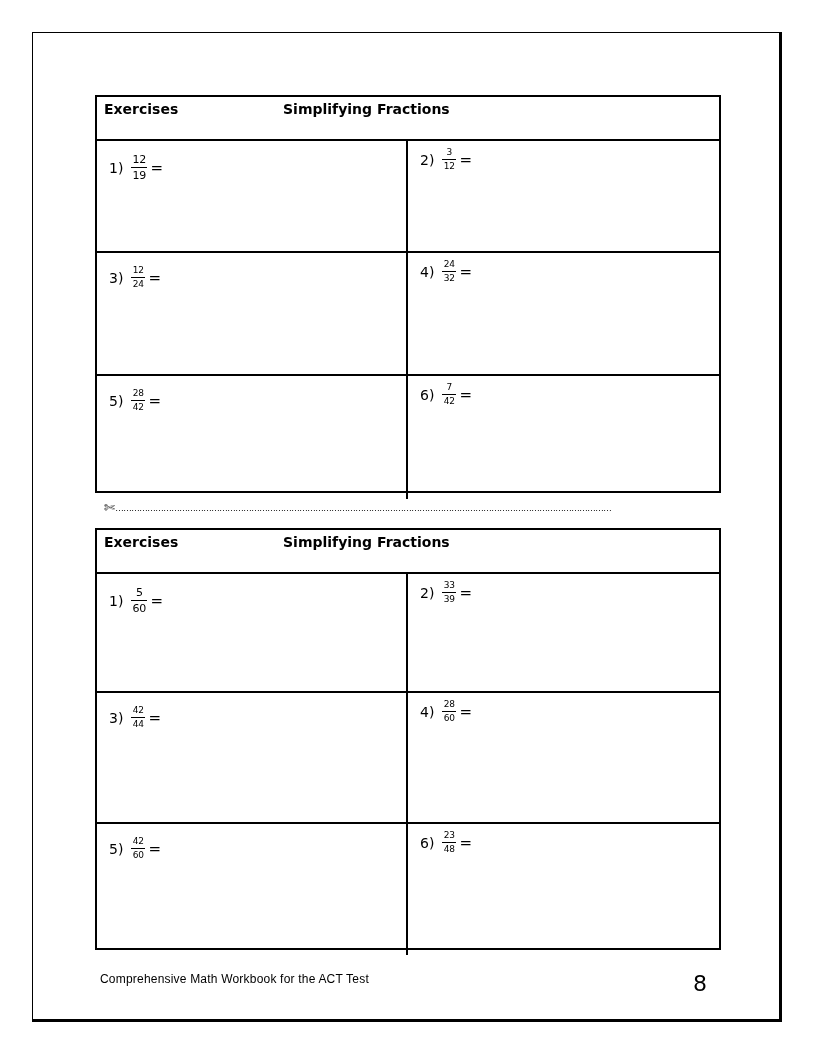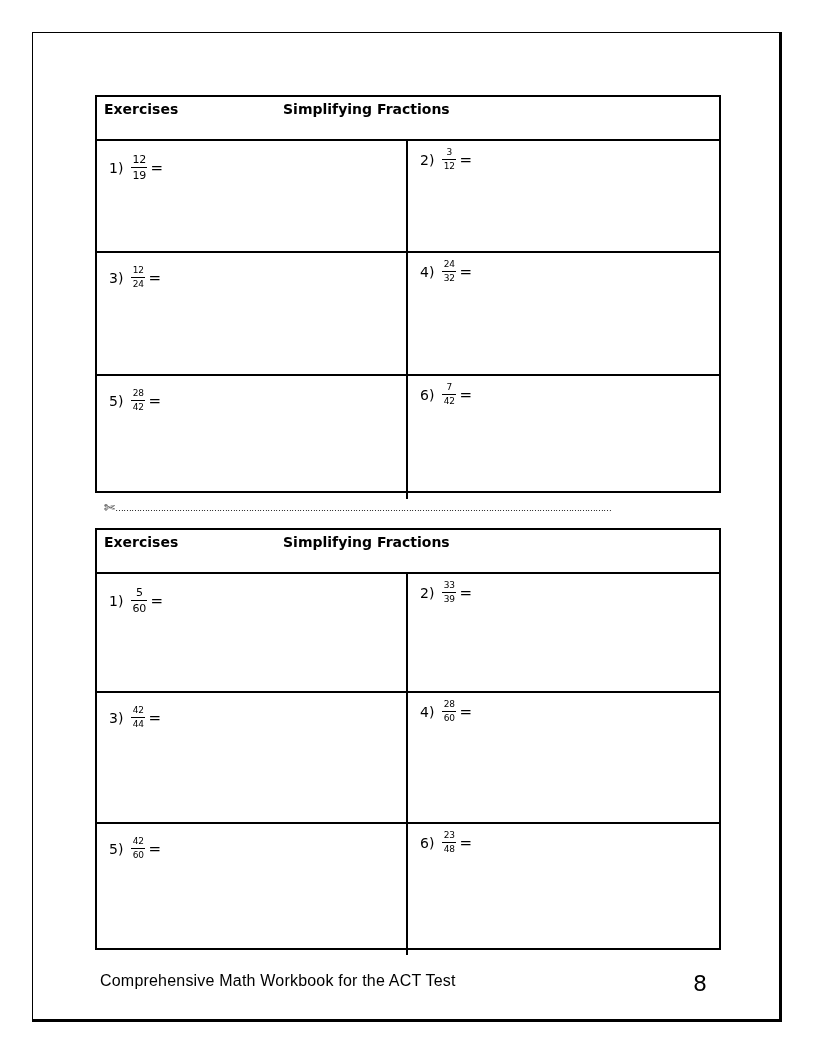--- a/index.html
+++ b/index.html
@@ -22,21 +22,21 @@
   .cell.right .problem { left: 12px; top: 6px; }
   .num { font-size: 14px; margin-right: 8px; }
   .frac { display: inline-flex; flex-direction: column; align-items: center; font-size: 9px; line-height: 11px; }
   .frac .n { padding: 0 1px; }
   .frac .bar { width: 100%; min-width: 14px; height: 0; border-top: 1.5px solid #000; margin: 1px 0; }
   .eq { font-size: 15px; margin-left: 3px; }
   .frac.big { font-size: 11px; line-height: 13px; }
   .cutline { position: absolute; left: 104px; top: 500px; width: 600px; font-size: 13px; white-space: nowrap; overflow: hidden; }
   .cutline .scissor { font-size: 13px; }
   .cutline .dots { letter-spacing: -1px; font-size: 9px; vertical-align: 1px; }
-  .footer-title { position: absolute; left: 100px; top: 972px; font-size: 16px; font-weight: normal; letter-spacing: 0.2px; font-family: "Liberation Sans", sans-serif; }
+  .footer-title { position: absolute; left: 100px; top: 972px; font-size: 12px; font-weight: normal; letter-spacing: 0.2px; font-family: "Liberation Sans", sans-serif; }
   .page-num { position: absolute; left: 693px; top: 971px; font-size: 22px; font-family: "DejaVu Sans", sans-serif; }
 </style>
 </head>
 <body>
 
 <div class="page-border"></div>
 
 <div class="sheet top">
   <div class="sheet-header">
     <span class="h-ex">Exercises</span>

